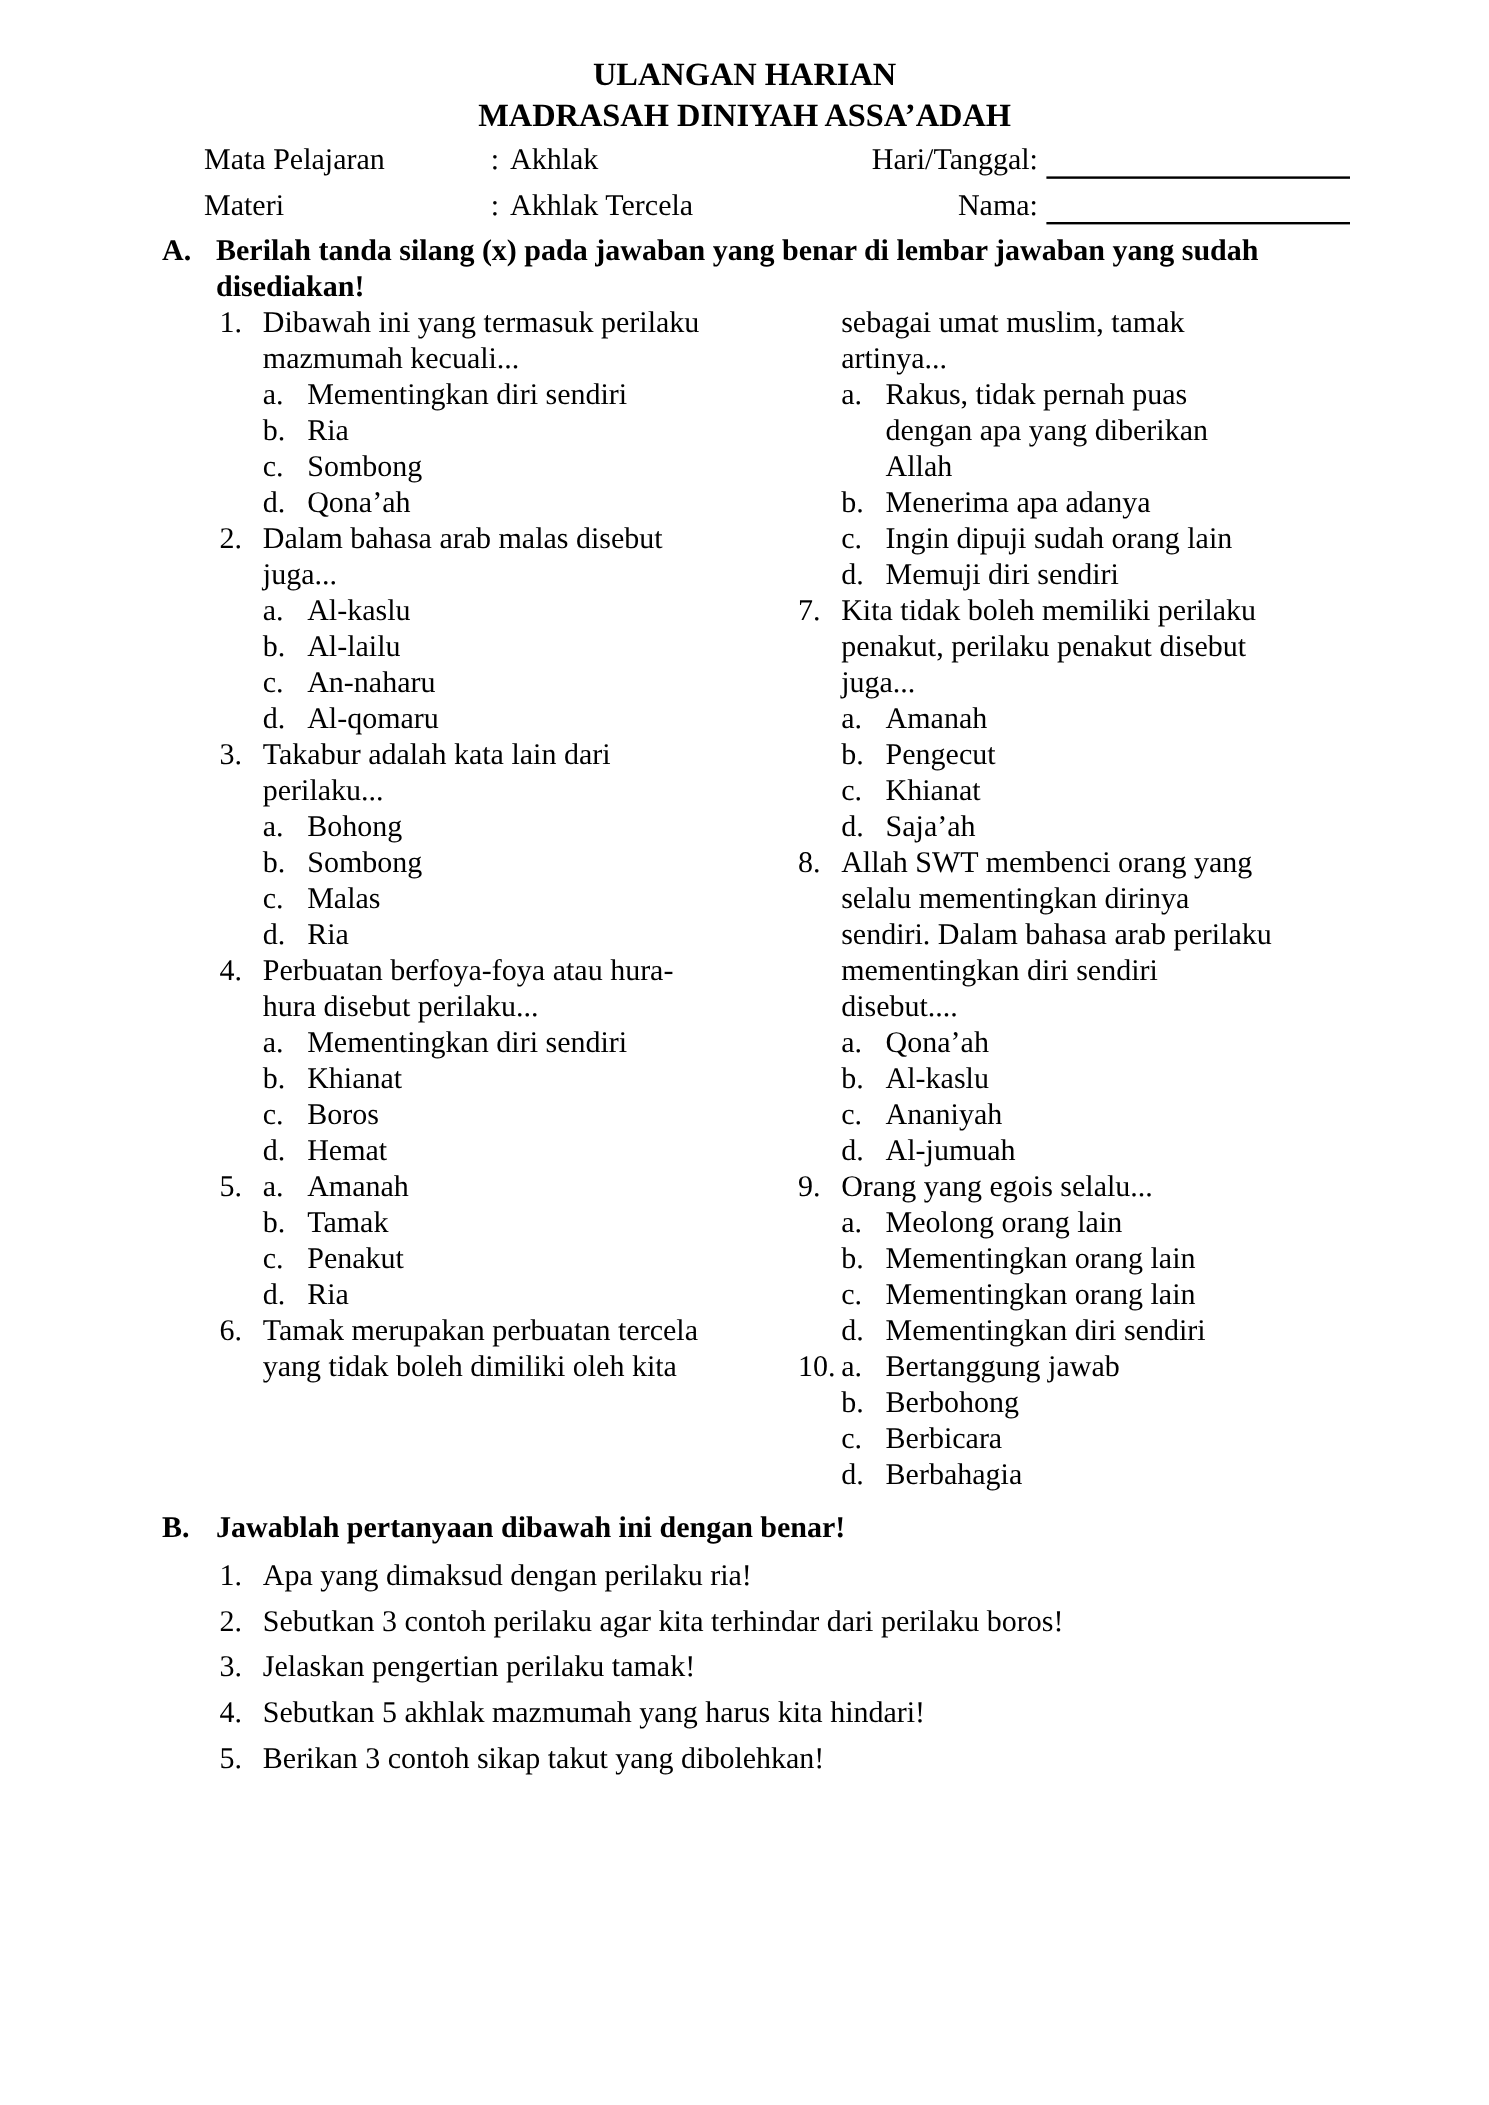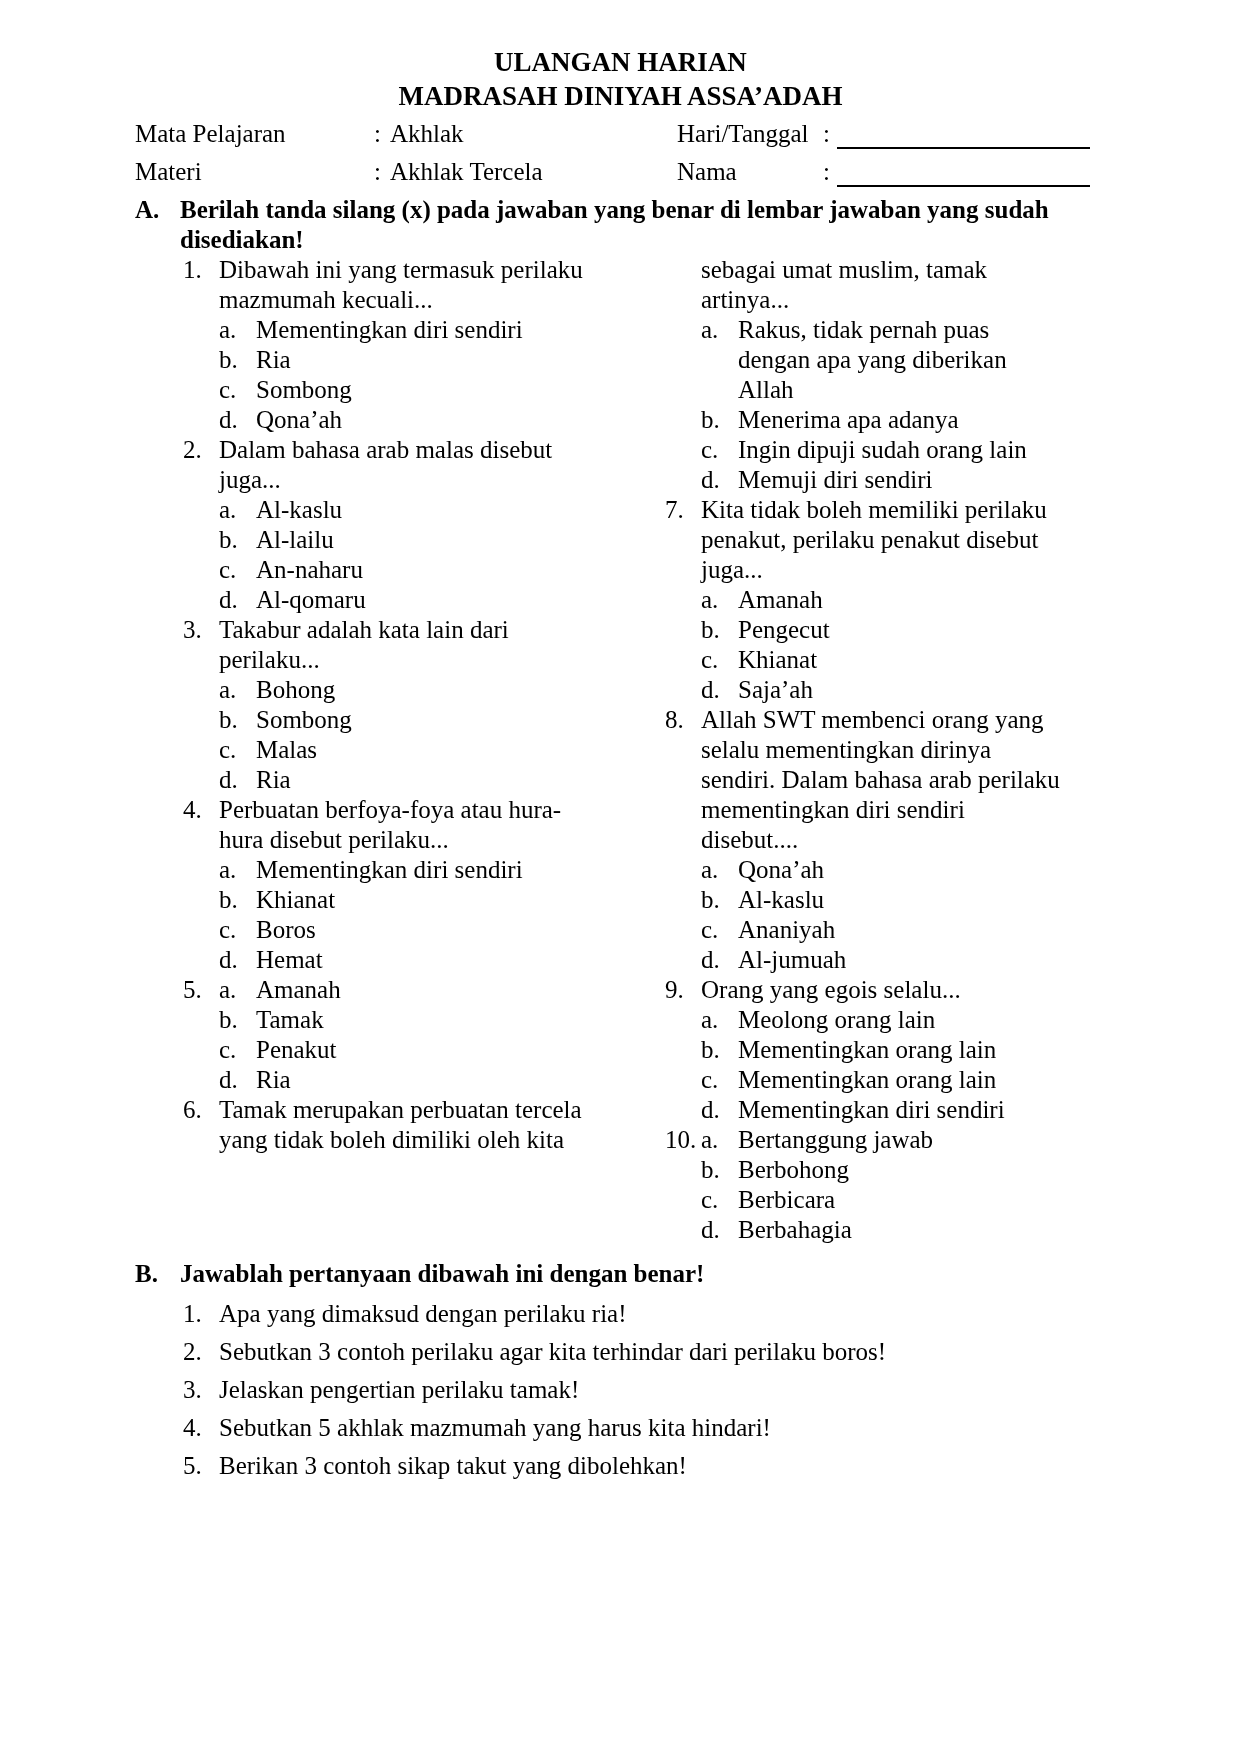--- a/index.html
+++ b/index.html
@@ -6,24 +6,24 @@
   body {
     width:1241px; height:1754px; overflow:hidden;
     background:#ffffff; color:#000000;
     font-family:"Liberation Serif","DejaVu Serif",serif;
     font-size:25px; line-height:30px;
   }
   .page { padding:45px 135px 0 135px; box-sizing:border-box; width:1241px; }
   .title { text-align:center; font-weight:700; font-size:27px; line-height:34px; }
   .meta { margin-top:6px; }
   .meta-row { display:flex; margin-bottom:8px; }
-  .meta-label  { width:239px; flex-shrink:0; }
+  .meta-label  { width:239px; flex-shrink:0;margin-left:35px; }
   .meta-colon  { width:16px;  flex-shrink:0; }
   .meta-value  { width:287px; flex-shrink:0; }
-  .meta-label2 { width:146px; flex-shrink:0; }
+  .meta-label2 { width:146px; flex-shrink:0;text-align:right; }
   .meta-colon2 { width:14px;  flex-shrink:0; }
   .meta-blank  { width:253px; flex-shrink:0; align-self:flex-end; height:26px;
                  border-bottom:2px solid #000; box-sizing:border-box; }
   .sec-heading { display:flex; font-weight:700; margin-top:8px; }
   .sec-label { width:45px; flex-shrink:0; }
   .sec-text  { flex:1; white-space:pre-line; }
   .columns { display:flex; }
   .col-left  { width:482px; padding-left:48px; box-sizing:border-box; flex-shrink:0; }
   .col-right { flex:1; padding-left:48px; box-sizing:border-box; }
   .q { display:flex; }

